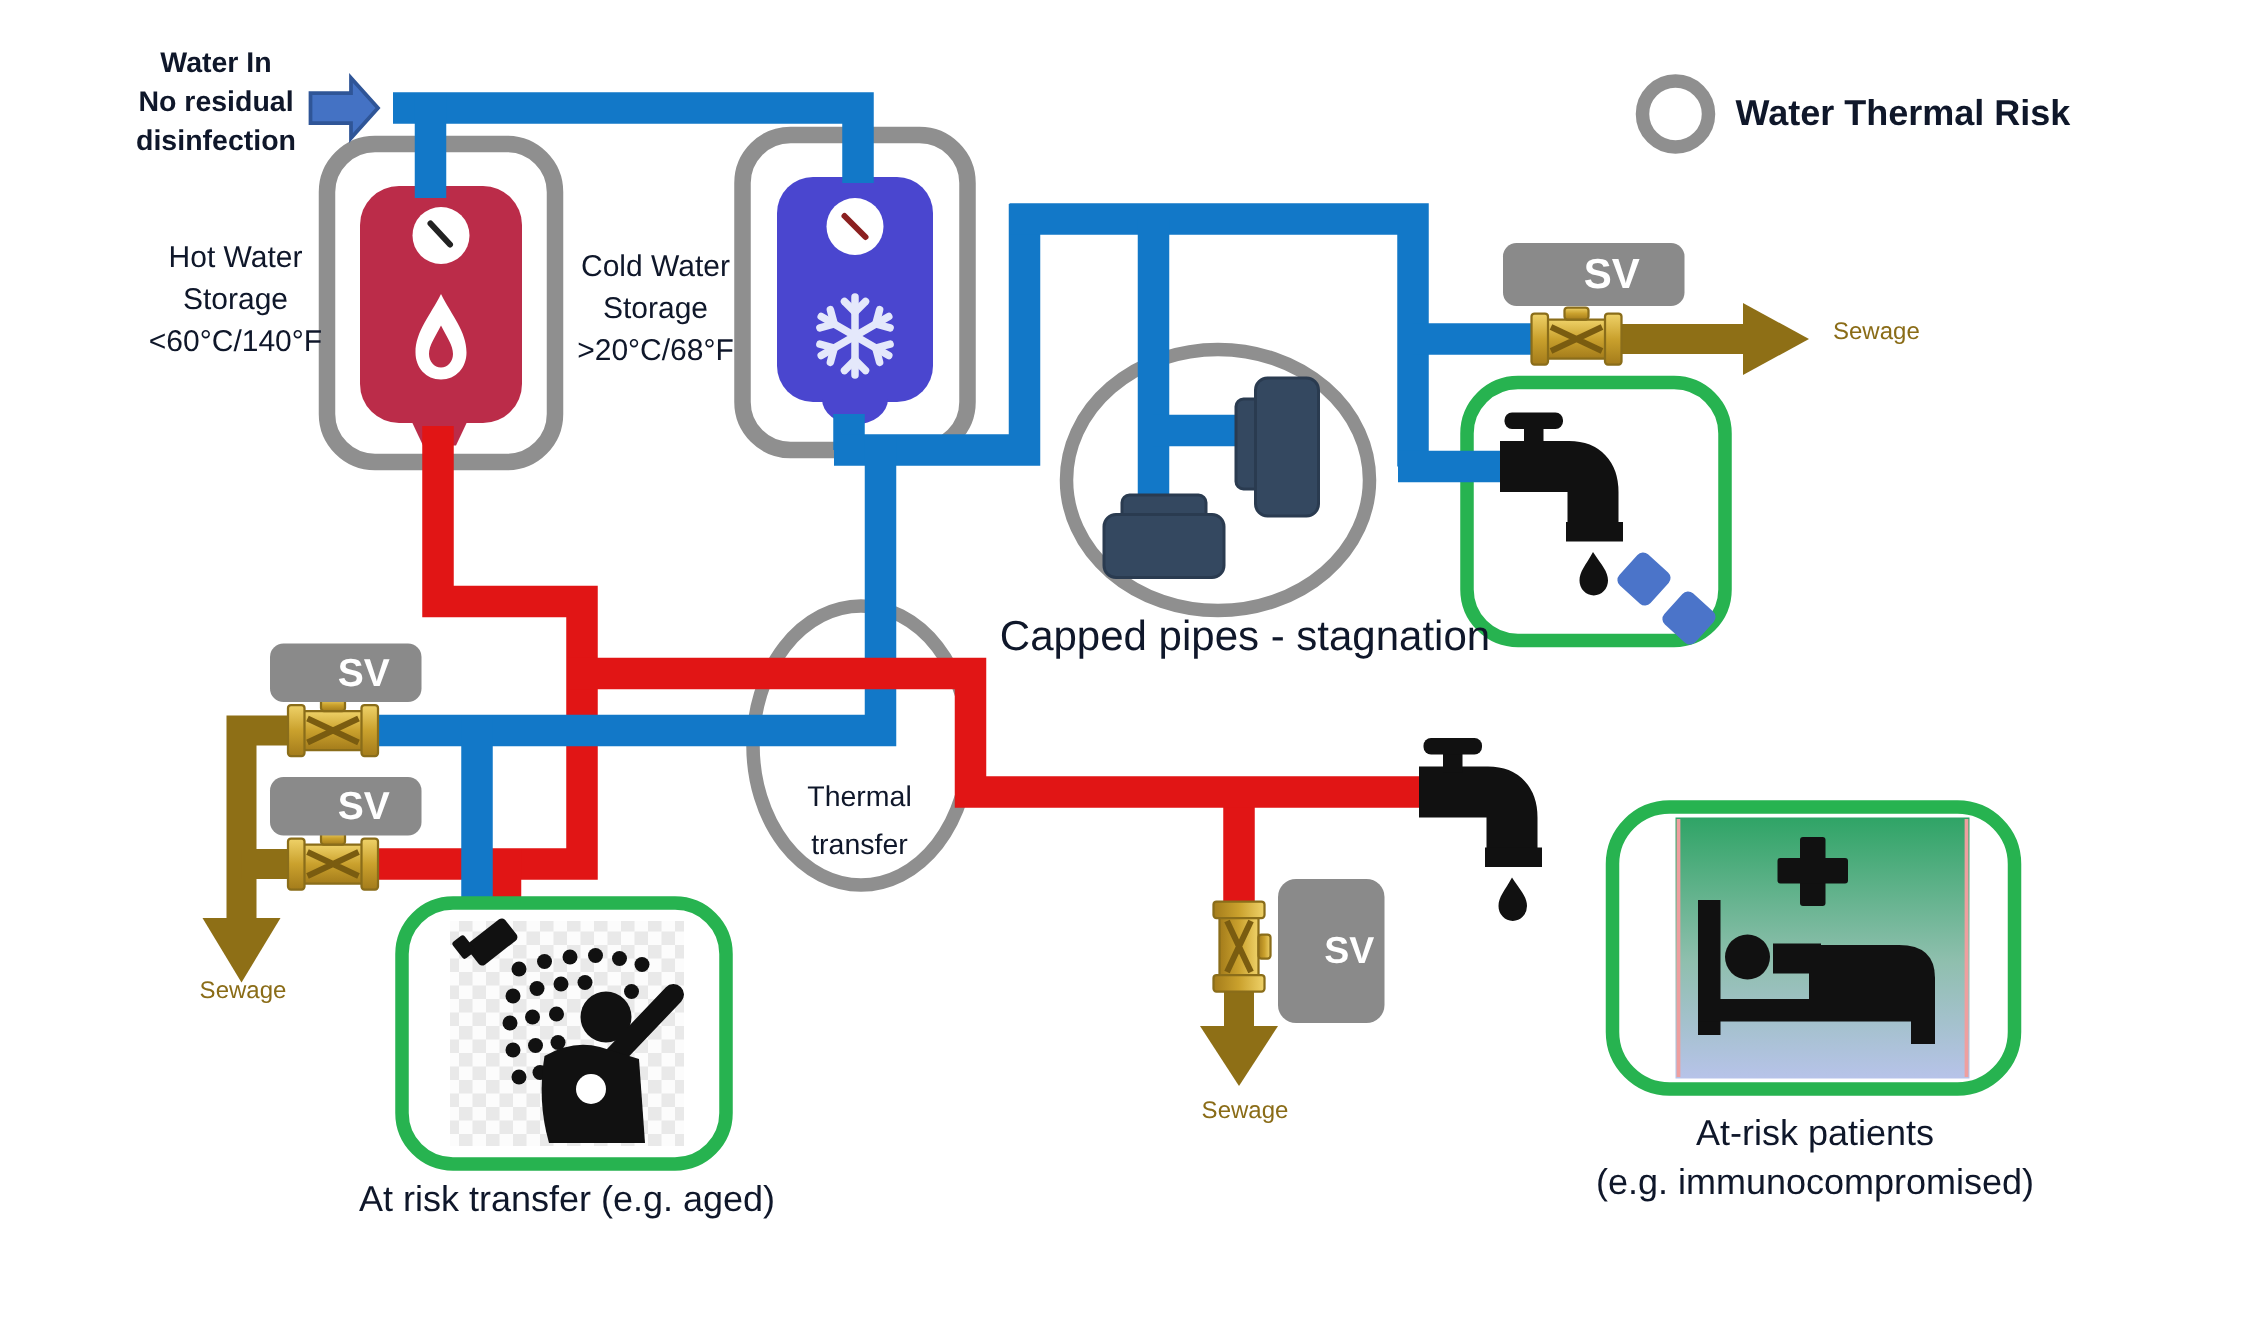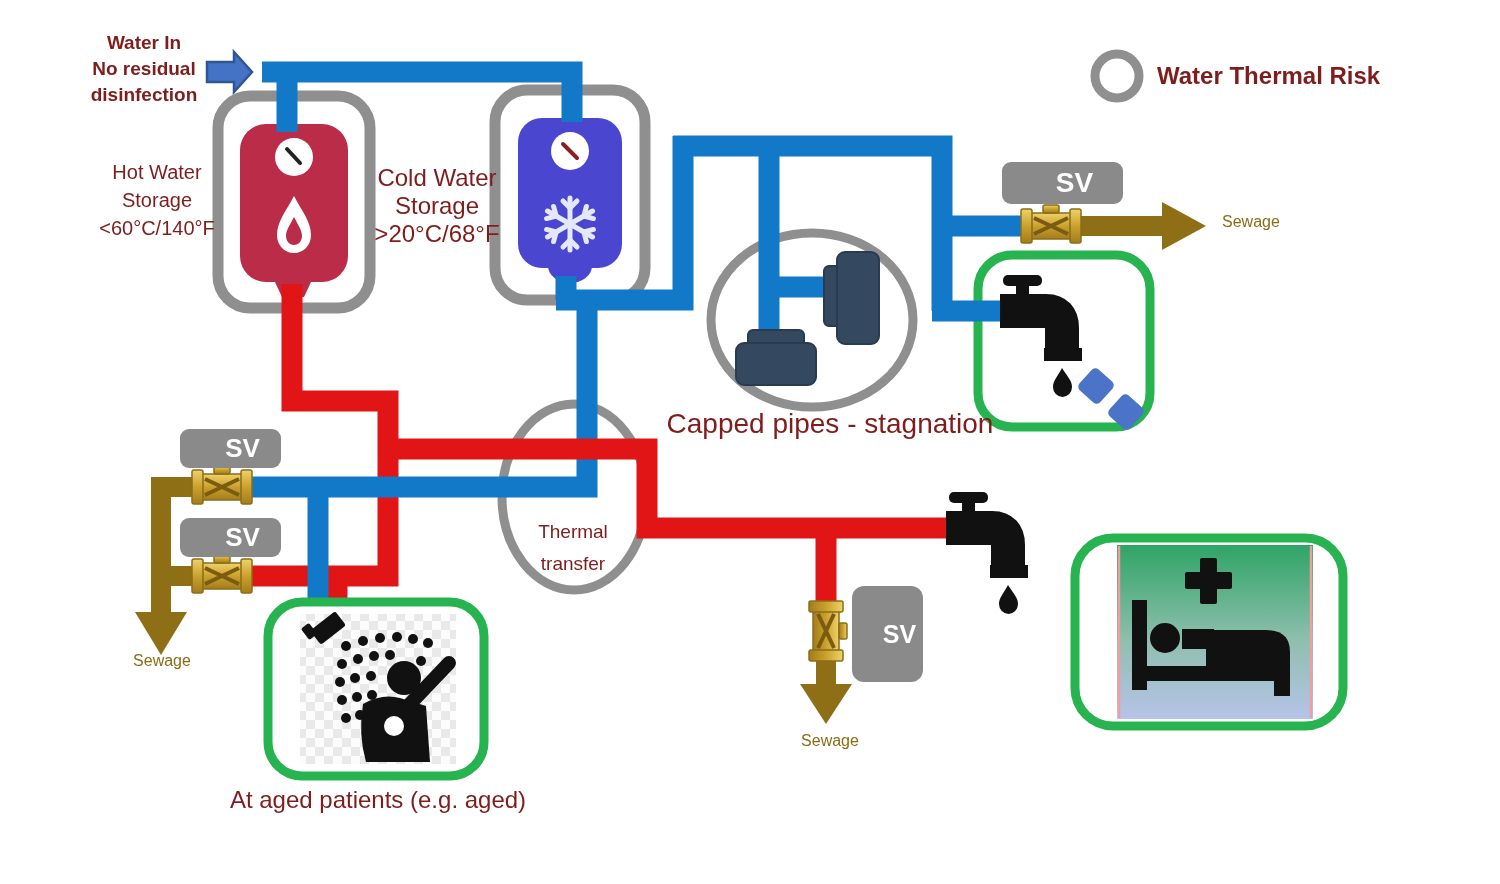--- a/index.html
+++ b/index.html
@@ -13,25 +13,25 @@
   .polive{fill:none;stroke:var(--c-sewage-olive,#8e6f16);stroke-width:20;}
   .olivefill{fill:var(--c-sewage-olive,#8e6f16);}
   .ring{fill:none;stroke:var(--c-container-gray,#8f8f8f);stroke-width:9;}
   .cbox{fill:none;stroke:var(--c-container-gray,#8f8f8f);stroke-width:11;}
   .gbox{fill:#fff;stroke:var(--c-green-border,#27b350);stroke-width:9;}
   .cap{fill:var(--c-cap-navy,#344860);stroke:#2a3b50;stroke-width:2;}
   .blackfill{fill:#111;}
   .cube{fill:var(--c-ice-cube-blue,#4b74c9);}
 
   
-  .lbl{position:absolute;color:#7f1d1d;white-space:pre-line;}
+  .lbl{position:absolute;color:#0f172a;white-space:pre-line;}
   .c{text-align:center;}
   #water-in-label{left:76px;top:30px;width:136px;font-size:19px;font-weight:bold;line-height:26px;}
   #hot-label{left:82px;top:158px;width:150px;font-size:20px;line-height:28px;}
-  #cold-label{left:362px;top:164px;width:150px;font-size:24px;line-height:28px;}
+  #cold-label{left:362px;top:164px;width:150px;font-size:20px;line-height:28px;}
   #legend-label{left:1157px;top:62px;font-size:24px;font-weight:bold;}
   #capped-label{left:655px;top:408px;width:350px;font-size:28px;}
   #thermal-label{left:505px;top:500px;width:136px;font-size:19px;line-height:32px;margin-top:16px;}
   #ice-label{left:1166px;top:295px;width:180px;font-size:23px;line-height:34px;}
   #shower-caption{left:218px;top:786px;width:320px;font-size:24px;}
   #bed-caption{left:1050px;top:739px;width:320px;font-size:24px;line-height:33px;}
   .sewage{color:var(--c-sewage-text,#8a6c17);font-size:16px;}
   #sewage-left{left:107px;top:652px;width:110px;}
   #sewage-top{left:1222px;top:213px;width:120px;text-align:left;}
   #sewage-mid{left:775px;top:732px;width:110px;}
@@ -237,21 +237,23 @@
 <div class="lbl c" id="hot-label">Hot Water
 Storage
 &lt;60°C/140°F</div>
 <div class="lbl c" id="cold-label">Cold Water
 Storage
 &gt;20°C/68°F</div>
 <div class="lbl" id="legend-label">Water Thermal Risk</div>
 <div class="lbl c" id="capped-label">Capped pipes - stagnation</div>
 <div class="lbl c" id="thermal-label">Thermal
 transfer</div>
-<div class="lbl c" id="shower-caption">At aged patients (e.g. aged)</div>
+<div class="lbl c" id="shower-caption">At risk transfer (e.g. aged)</div>
+<div class="lbl c" id="bed-caption">At-risk patients
+(e.g. immunocompromised)</div>
 
 <div class="lbl c sewage" id="sewage-left">Sewage</div>
 <div class="lbl sewage" id="sewage-top">Sewage</div>
 <div class="lbl c sewage" id="sewage-mid">Sewage</div>
 
 <div class="sv" id="sv-left-top">SV</div>
 <div class="sv" id="sv-left-bottom">SV</div>
 <div class="sv" id="sv-top-right">SV</div>
 <div class="sv" id="sv-middle">SV</div>
 

